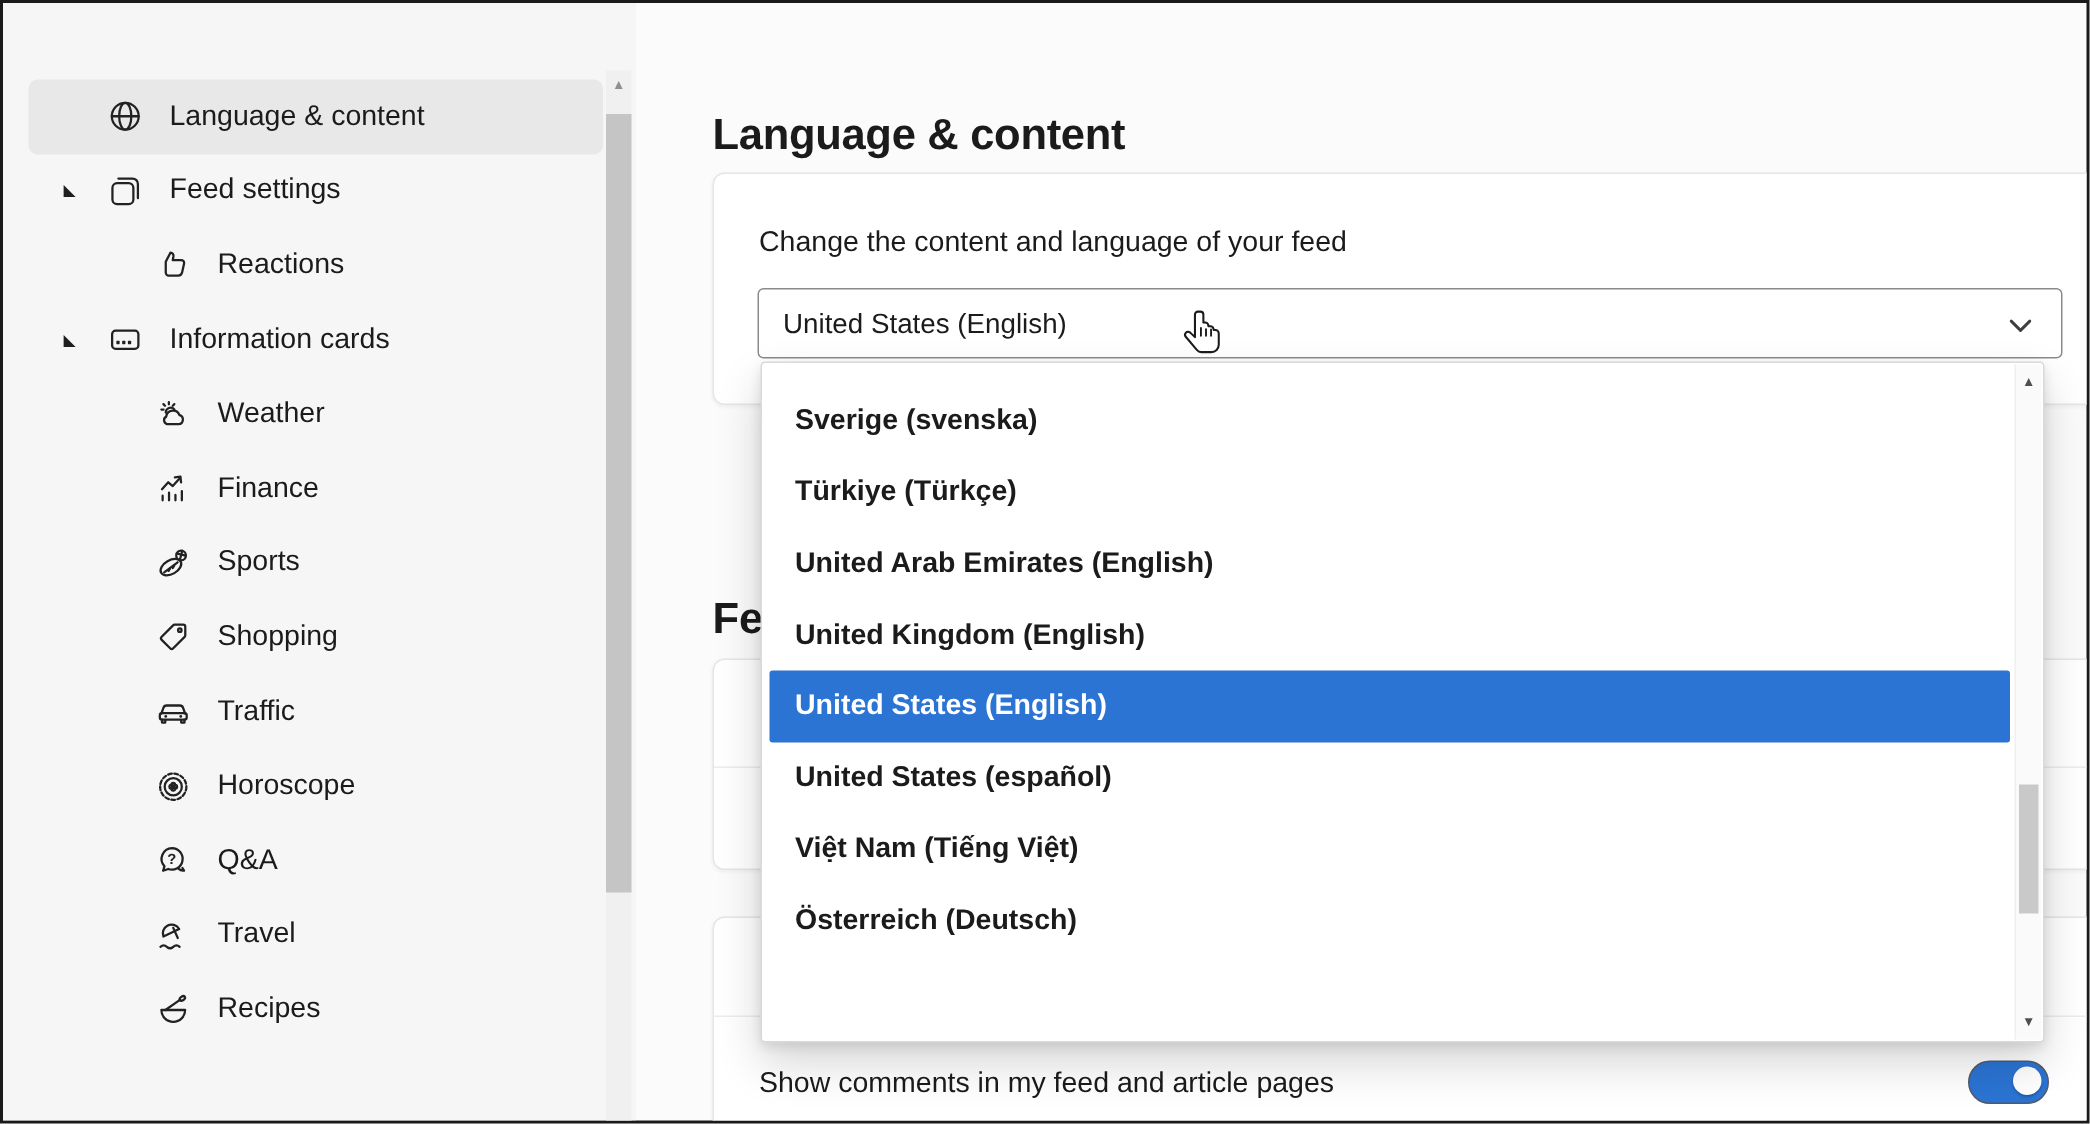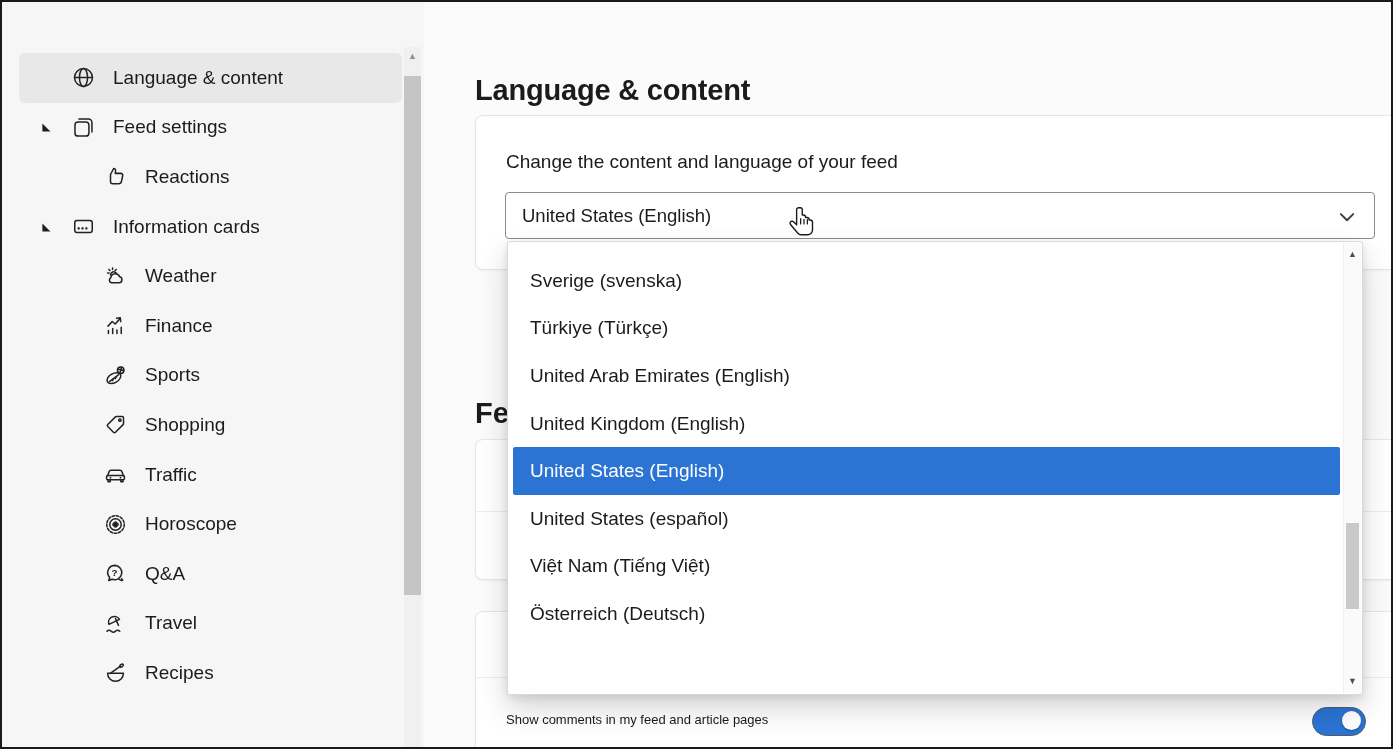--- a/index.html
+++ b/index.html
@@ -26,28 +26,28 @@
   .card{position:absolute;left:473px;width:952px;background:#fff;border:1px solid #e6e6e6;border-radius:8px;box-shadow:0 1px 3px rgba(0,0,0,.05);box-sizing:border-box;}
   .card1{top:113px;height:155px;}
   .sel-label{position:absolute;left:30px;top:35px;font-size:19px;}
   .select{position:absolute;left:29px;top:76px;width:870px;height:47px;border:1px solid #8b8b8b;border-radius:4px;background:#fff;
           display:flex;align-items:center;padding:0 16px;box-sizing:border-box;font-size:18.5px;cursor:pointer;}
   .select .chev{position:absolute;right:14px;top:11px;width:26px;height:26px;}
   .h2{position:absolute;left:473px;top:371px;font-size:29px;font-weight:700;z-index:1;}
   .card2{top:437px;height:141px;}
   .card3{top:609px;height:290px;}
   .divider{position:absolute;left:0;right:0;border-top:1px solid #ececec;}
-  .show-label{position:absolute;left:30px;top:100px;font-size:13px;}
+  .show-label{position:absolute;left:30px;top:100px;font-size:19px;}
   .toggle{position:absolute;left:1310px;top:705px;width:54px;height:29px;border-radius:15px;background:#2b74d4;border:1.5px solid #545b66;box-sizing:border-box;z-index:3;cursor:pointer;}
   .toggle .knob{position:absolute;right:4px;top:3px;width:19px;height:19px;border-radius:50%;background:#fff;box-shadow:0 1px 2px rgba(0,0,0,.3);}
   
   .panel{position:absolute;left:505px;top:239px;width:856px;height:454px;background:#fff;border:1px solid #d9d9d9;border-radius:3px;
          box-shadow:0 14px 30px rgba(0,0,0,.16),0 3px 8px rgba(0,0,0,.10);z-index:5;box-sizing:border-box;}
   .opts{position:absolute;left:5px;right:22px;top:15px;}
-  .opt{height:47.6px;display:flex;align-items:center;padding-left:17px;font-size:19px;border-radius:2px;cursor:pointer;white-space:nowrap;}
+  .opt{height:47.6px;display:flex;align-items:center;padding-left:17px;font-size:19px;border-radius:2px;cursor:pointer;white-space:nowrap;font-weight:bold;}
   .opt.selected{background:#2b74d4;color:#fff;}
   .panel-sb{position:absolute;right:1px;top:1px;bottom:1px;width:17px;background:#fafafa;border-left:1px solid #f0f0f0;}
   .panel-sb .up,.panel-sb .down{position:absolute;left:0;width:100%;text-align:center;font-size:9px;line-height:9px;color:#4f4f4f;}
   .panel-sb .up{top:7px;}
   .panel-sb .down{bottom:7px;}
   .panel-sb .thumb{position:absolute;left:2px;width:13px;top:280px;height:86px;background:#c9c9c9;}
   
   .cursor{position:absolute;left:785px;top:202px;width:30px;height:36px;z-index:9;pointer-events:none;}
 </style>
 </head>

